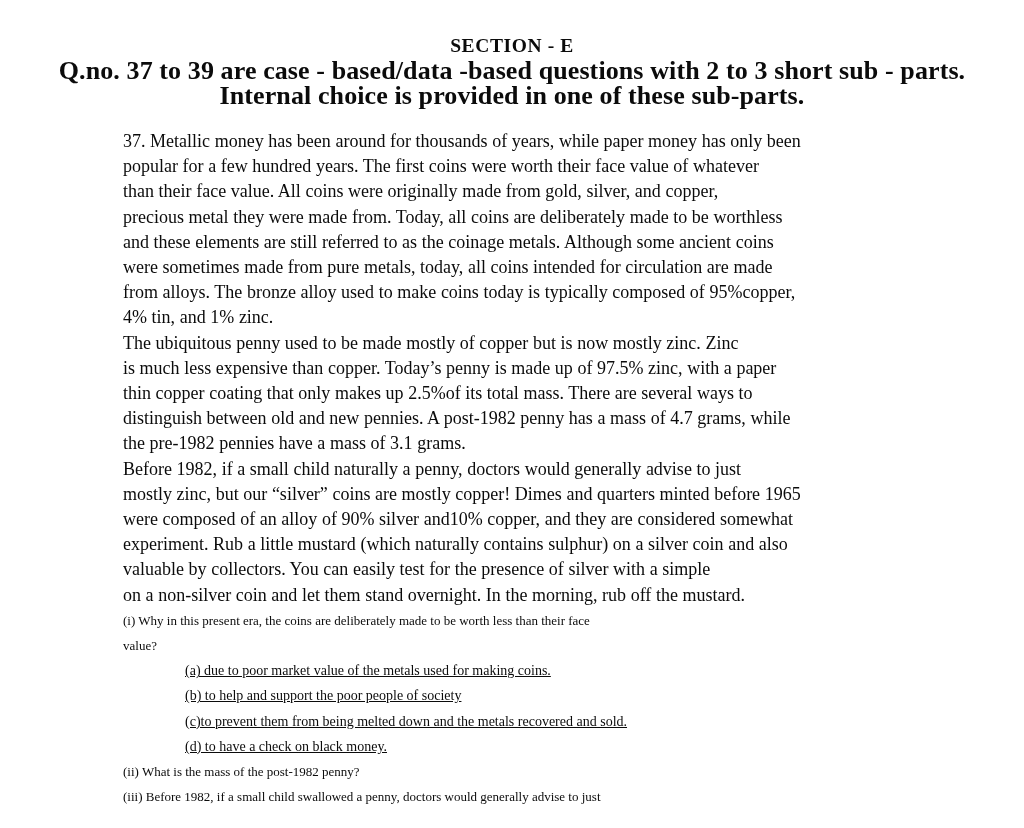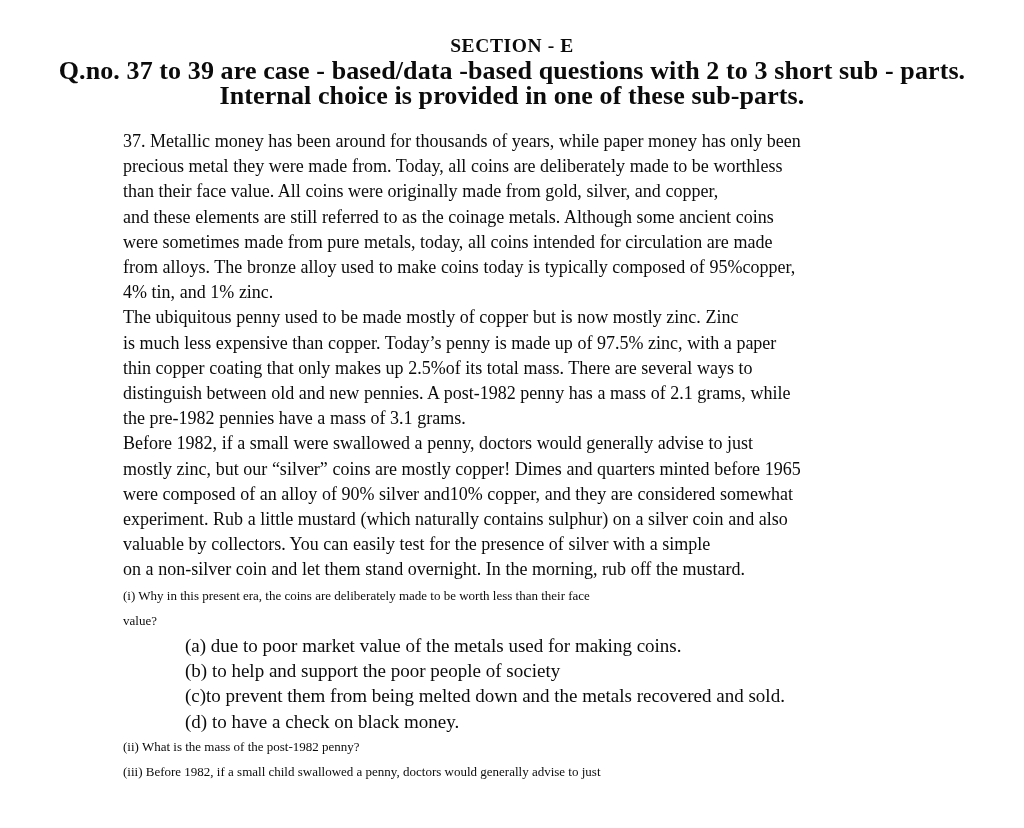--- a/index.html
+++ b/index.html
@@ -49,24 +49,25 @@
   }
   .tline {
     font-size: 18px;
     line-height: 25.2px;
     white-space: pre-wrap;
     word-spacing: 0.1px;
   }
 
   
   .option-line {
-    font-size: 19px;
+    font-size: 14px;
     line-height: 25.2px;
     white-space: pre-wrap;
     padding-left: 62px;
+    text-decoration: underline;
   }
 
   
   .subq-line {
     font-size: 13px;
     line-height: 25.2px;
     white-space: pre-wrap;
   }
 </style>
 </head>
@@ -76,32 +77,33 @@
 
   <div class="header">
     <div class="header-line title">SECTION - E</div>
     <div class="header-line">Q.no. 37 to 39 are case - based/data -based questions with 2 to 3 short sub - parts.</div>
     <div class="header-line">Internal choice is provided in one of these sub-parts.</div>
   </div>
 
   <div class="body-block">
 
     <div class="tline">37. Metallic money has been around for thousands of years, while paper money has only been</div>
+    <div class="tline">popular for a few hundred years. The first coins were worth their face value of whatever</div>
+    <div class="tline">than their face value. All coins were originally made from gold, silver, and copper,</div>
     <div class="tline">precious metal they were made from. Today, all coins are deliberately made to be worthless</div>
-    <div class="tline">than their face value. All coins were originally made from gold, silver, and copper,</div>
     <div class="tline">and these elements are still referred to as the coinage metals. Although some ancient coins</div>
     <div class="tline">were sometimes made from pure metals, today, all coins intended for circulation are made</div>
     <div class="tline">from alloys. The bronze alloy used to make coins today is typically composed of 95%copper,</div>
     <div class="tline">4% tin, and 1% zinc.</div>
     <div class="tline">The ubiquitous penny used to be made mostly of copper but is now mostly zinc. Zinc</div>
     <div class="tline">is much less expensive than copper. Today’s penny is made up of 97.5% zinc, with a paper</div>
     <div class="tline">thin copper coating that only makes up 2.5%of its total mass. There are several ways to</div>
-    <div class="tline">distinguish between old and new pennies. A post-1982 penny has a mass of 2.1 grams, while</div>
+    <div class="tline">distinguish between old and new pennies. A post-1982 penny has a mass of 4.7 grams, while</div>
     <div class="tline">the pre-1982 pennies have a mass of 3.1 grams.</div>
-    <div class="tline">Before 1982, if a small were swallowed a penny, doctors would generally advise to just</div>
+    <div class="tline">Before 1982, if a small child naturally a penny, doctors would generally advise to just</div>
     <div class="tline">mostly zinc, but our “silver” coins are mostly copper! Dimes and quarters minted before 1965</div>
     <div class="tline">were composed of an alloy of 90% silver and10% copper, and they are considered somewhat</div>
     <div class="tline">experiment. Rub a little mustard (which naturally contains sulphur) on a silver coin and also</div>
     <div class="tline">valuable by collectors. You can easily test for the presence of silver with a simple</div>
     <div class="tline">on a non-silver coin and let them stand overnight. In the morning, rub off the mustard.</div>
 
     <div class="subq-line">(i) Why in this present era, the coins are deliberately made to be worth less than their face</div>
     <div class="subq-line">value?</div>
 
     <div class="option-line">(a) due to poor market value of the metals used for making coins.</div>

